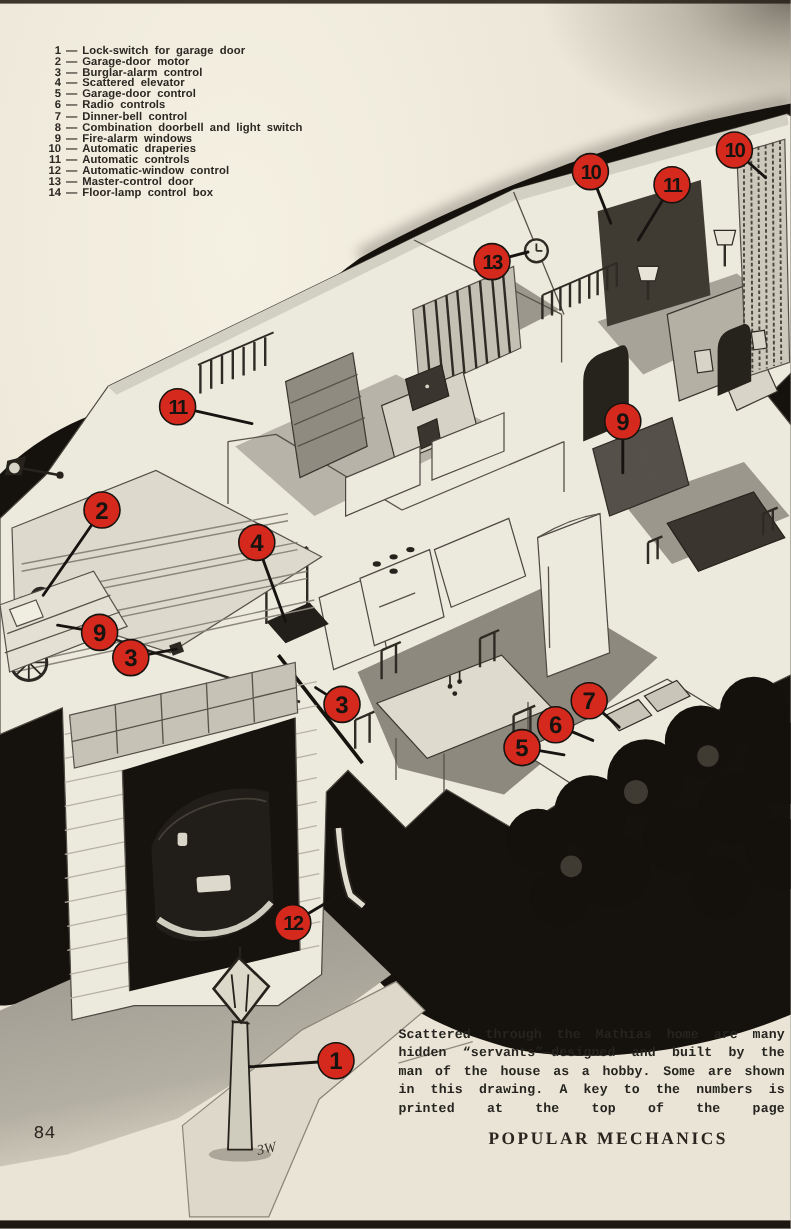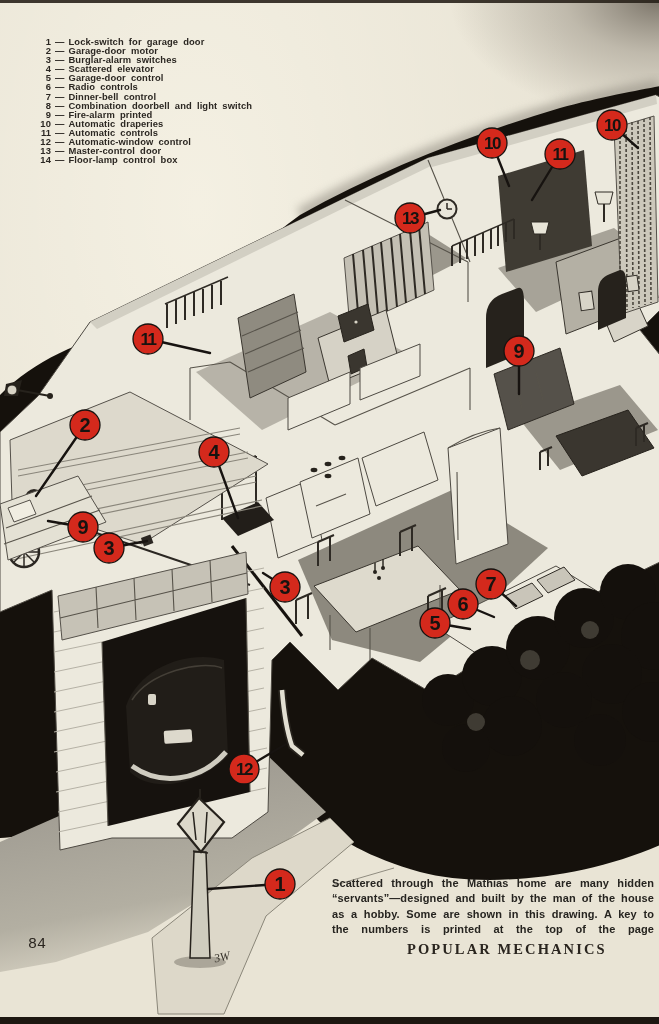--- a/index.html
+++ b/index.html
@@ -19,23 +19,23 @@
   .legend{
     position:absolute;left:36px;top:37px;z-index:5;
     color:var(--ink);font-weight:bold;font-size:9.4px;line-height:9.1px;
     letter-spacing:.1px;word-spacing:2.4px;white-space:nowrap;
   }
   .legend-row{display:flex;}
   .ln{flex:0 0 15px;width:15px;text-align:right;}
   .ld{margin:0 4px;}
 
   .caption{
-    position:absolute;left:332px;top:876px;width:322px;z-index:5;
+    position:absolute;left:332px;top:856px;width:322px;z-index:5;
     color:#262420;font-weight:bold;font-size:11px;line-height:15.4px;
-    text-align:justify;text-align-last:justify;word-spacing:2.5px;letter-spacing:.1px;
+    text-align:justify;text-align-last:justify;word-spacing:2.5px;letter-spacing:.1px;font-family:Liberation Mono, monospace;
   }
   .folio{
     position:absolute;left:28px;top:936px;z-index:5;
     font-family:Liberation Mono, monospace;font-size:15px;color:#2a251f;
   }
   .pub{
     position:absolute;left:407px;top:941px;z-index:5;
     font-family:"Liberation Serif",serif;font-weight:bold;font-size:14.5px;
     letter-spacing:2.1px;color:#2a251f;white-space:nowrap;text-align:right;
   }
@@ -369,21 +369,21 @@
         <span class="ll">Lock-switch for garage door</span>
       </div>
     <div class="legend-row">
         <span class="ln">2</span>
         <span class="ld">—</span>
         <span class="ll">Garage-door motor</span>
       </div>
     <div class="legend-row">
         <span class="ln">3</span>
         <span class="ld">—</span>
-        <span class="ll">Burglar-alarm switches</span>
+        <span class="ll">Burglar-alarm control</span>
       </div>
     <div class="legend-row">
         <span class="ln">4</span>
         <span class="ld">—</span>
         <span class="ll">Scattered elevator</span>
       </div>
     <div class="legend-row">
         <span class="ln">5</span>
         <span class="ld">—</span>
         <span class="ll">Garage-door control</span>
@@ -399,21 +399,21 @@
         <span class="ll">Dinner-bell control</span>
       </div>
     <div class="legend-row">
         <span class="ln">8</span>
         <span class="ld">—</span>
         <span class="ll">Combination doorbell and light switch</span>
       </div>
     <div class="legend-row">
         <span class="ln">9</span>
         <span class="ld">—</span>
-        <span class="ll">Fire-alarm printed</span>
+        <span class="ll">Fire-alarm windows</span>
       </div>
     <div class="legend-row">
         <span class="ln">10</span>
         <span class="ld">—</span>
         <span class="ll">Automatic draperies</span>
       </div>
     <div class="legend-row">
         <span class="ln">11</span>
         <span class="ld">—</span>
         <span class="ll">Automatic controls</span>

